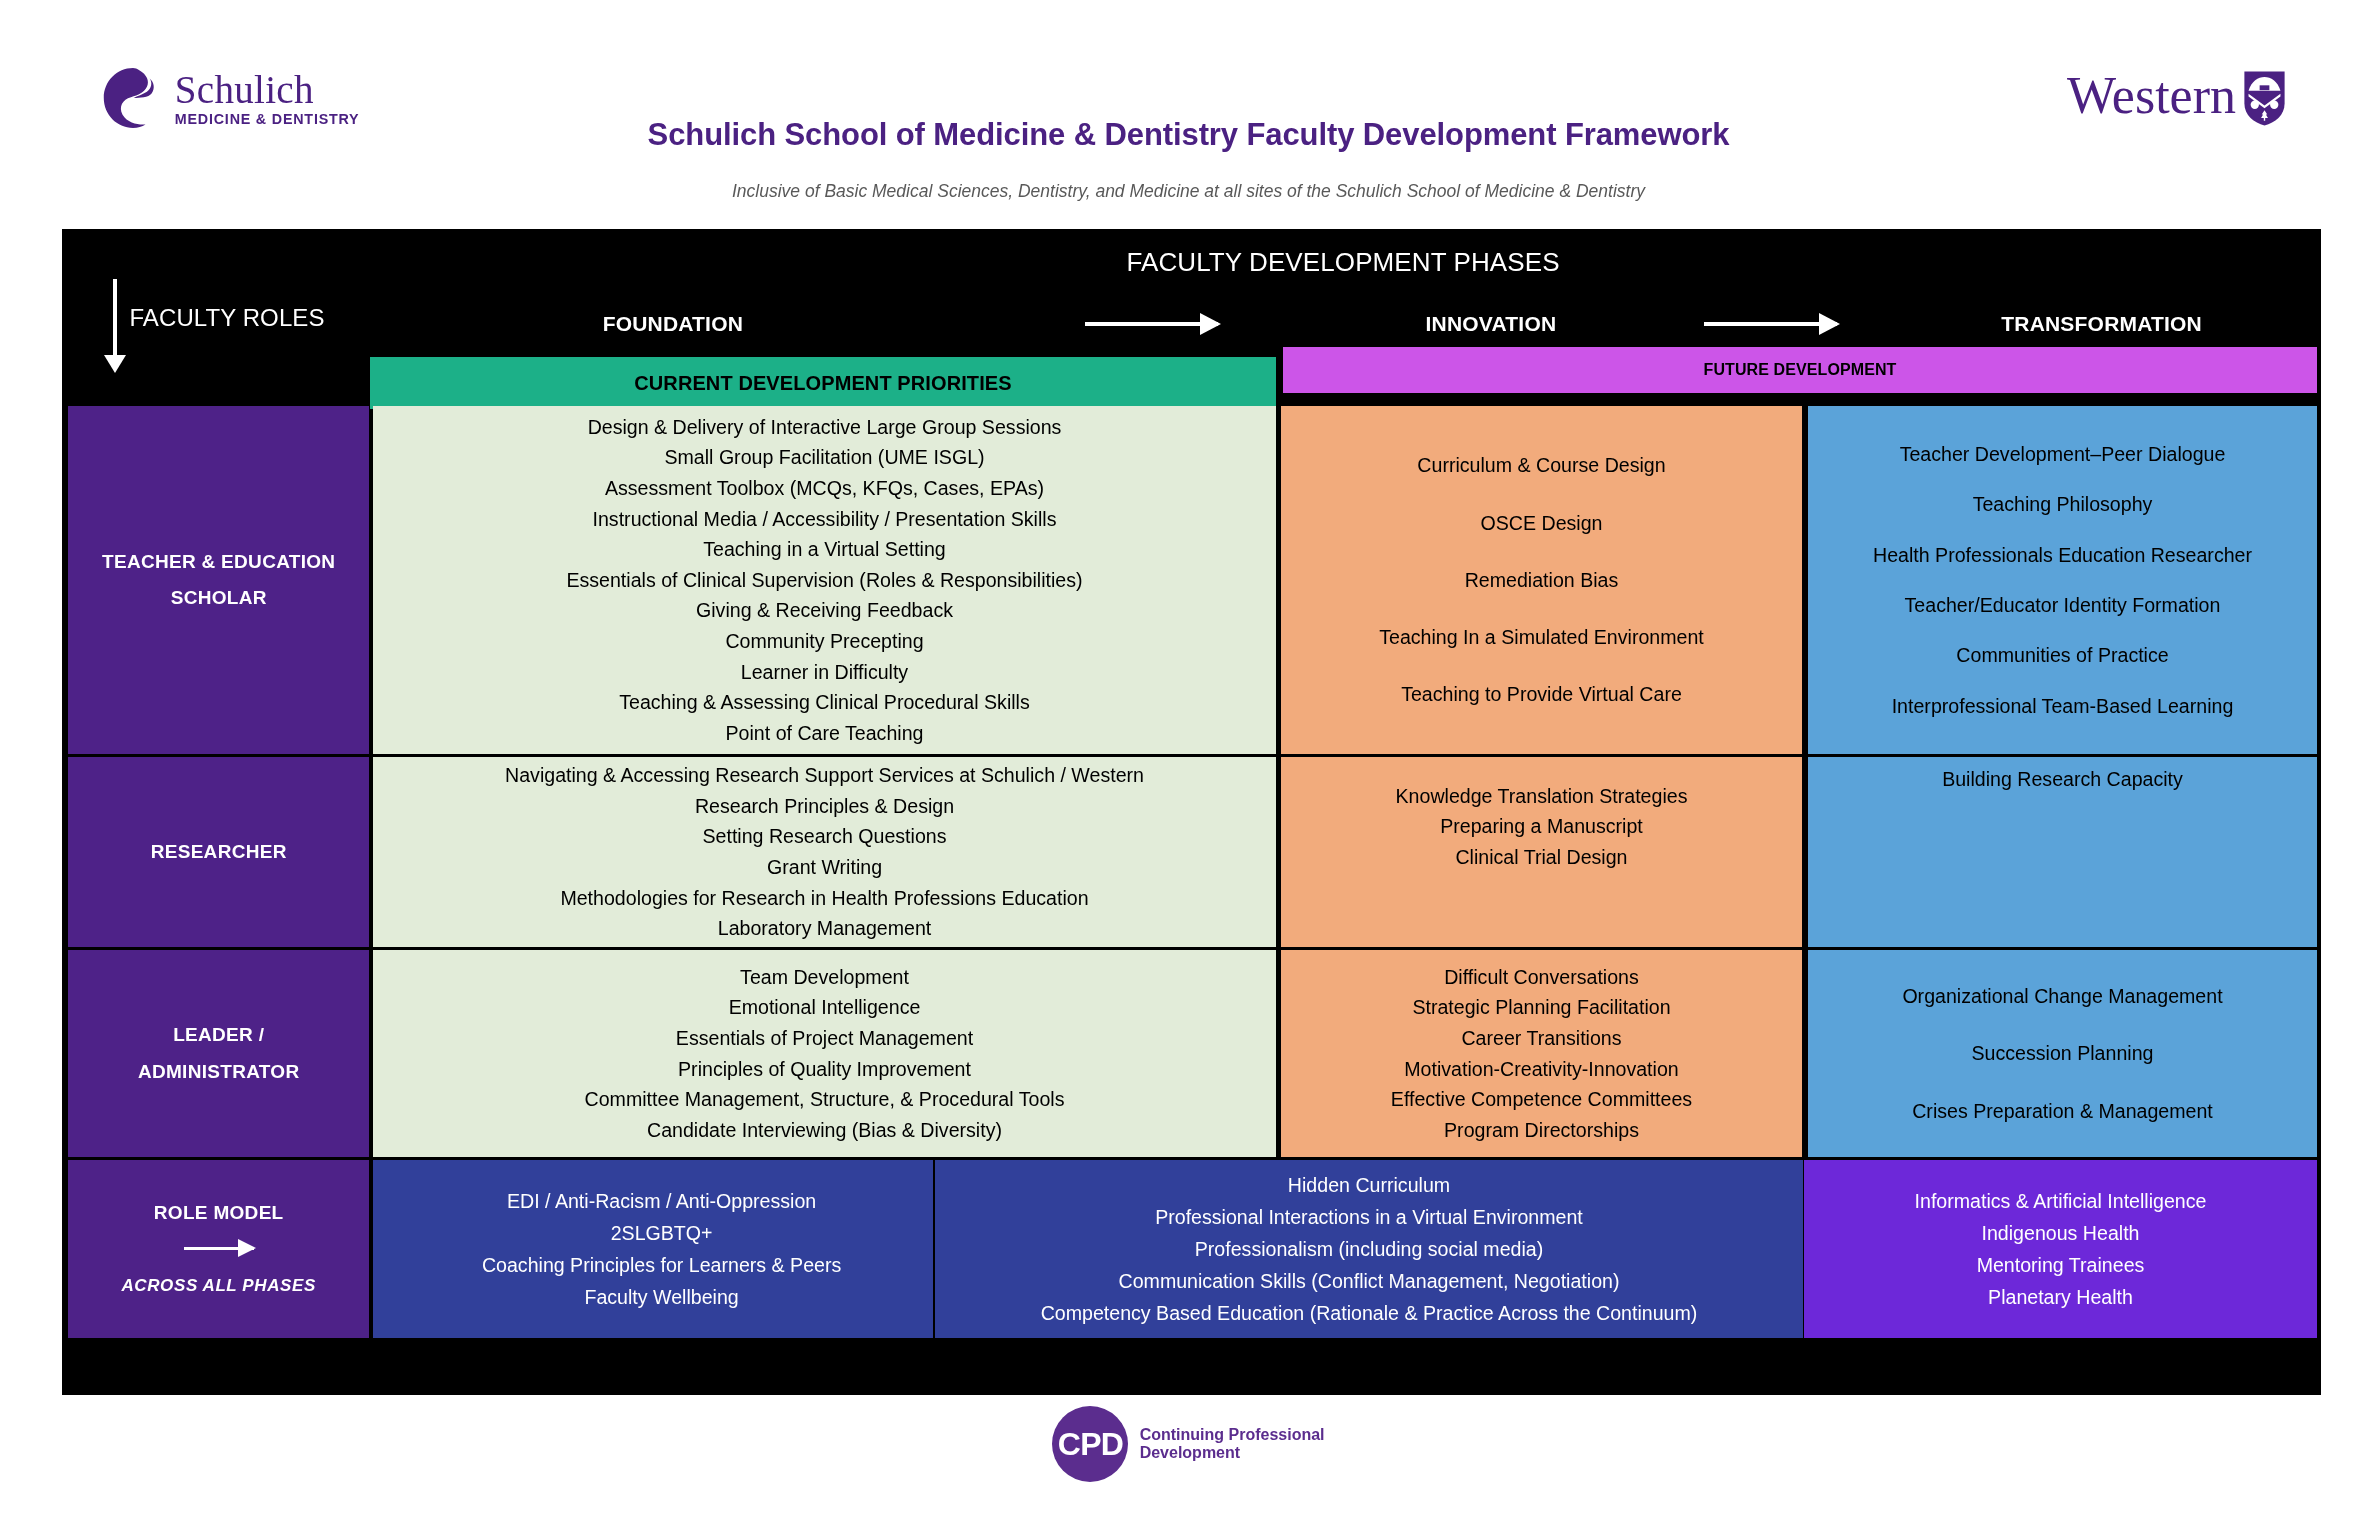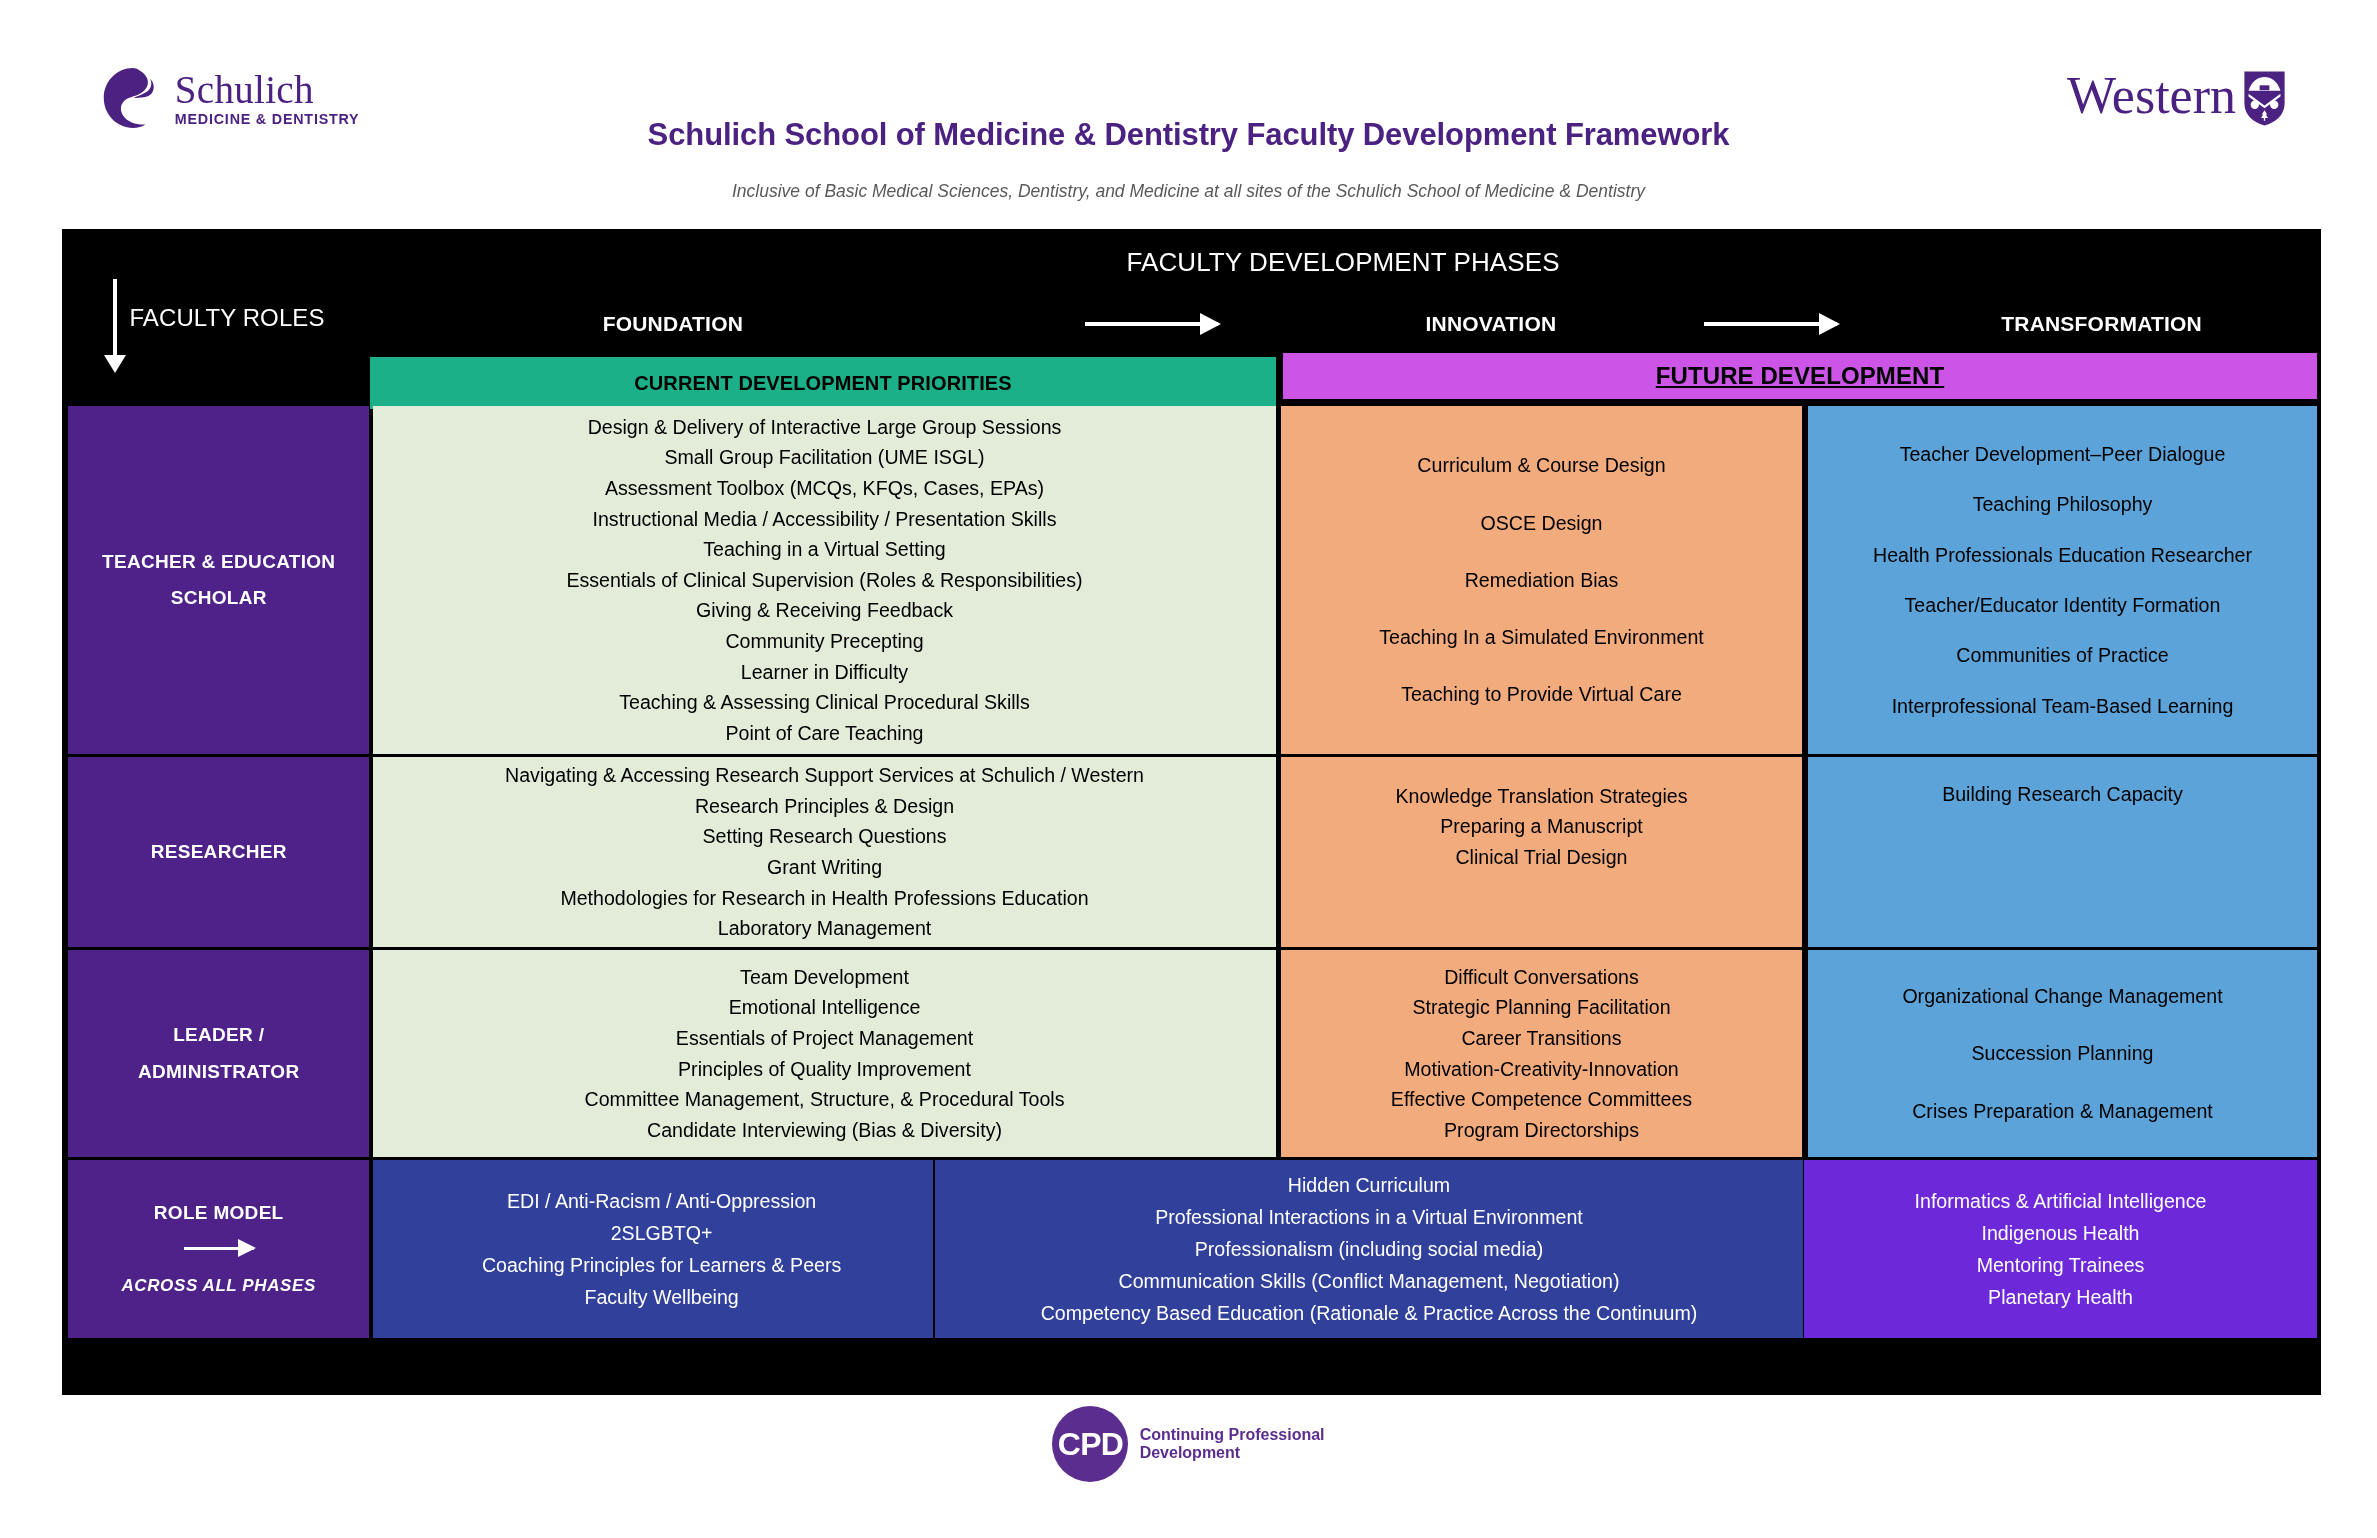--- a/index.html
+++ b/index.html
@@ -212,32 +212,31 @@
     font-size: 20px;
     font-weight: bold;
     display: flex;
     align-items: center;
     justify-content: center;
     letter-spacing: 0.1px;
   }
   .band-future {
     position: absolute;
     left: 1219px;
-    top: 122px;
+    top: 116px;
     width: 1034px;
     height: 46px;
     background: #cc55e8;
     color: #000000;
-    font-size: 24px;
+    font-size: 16px;
     font-weight: bold;
     display: flex;
     align-items: center;
     justify-content: center;
     letter-spacing: 0.1px;
-    text-decoration: underline;
   }
 
   
   .row {
     position: absolute;
     left: 0;
     width: 2253px;
   }
   .cell {
     position: absolute;
@@ -506,21 +505,21 @@
         <span class="item">Setting Research Questions</span>
         <span class="item">Grant Writing</span>
         <span class="item">Methodologies for Research in Health Professions Education</span>
         <span class="item">Laboratory Management</span>
       </div>
       <div class="cell cell-innov sp-mid" style="justify-content:flex-start;padding-top:24px">
         <span class="item">Knowledge Translation Strategies</span>
         <span class="item">Preparing a Manuscript</span>
         <span class="item">Clinical Trial Design</span>
       </div>
-      <div class="cell cell-transf" style="justify-content:flex-start;padding-top:24px">
+      <div class="cell cell-transf" style="justify-content:flex-start;padding-top:9px">
         <span class="item">Building Research Capacity</span>
       </div>
     </div>
 
     <div class="row" id="row3">
       <div class="cell cell-role">
         <span>LEADER /</span>
         <span>ADMINISTRATOR</span>
       </div>
       <div class="cell cell-found sp-tight">

